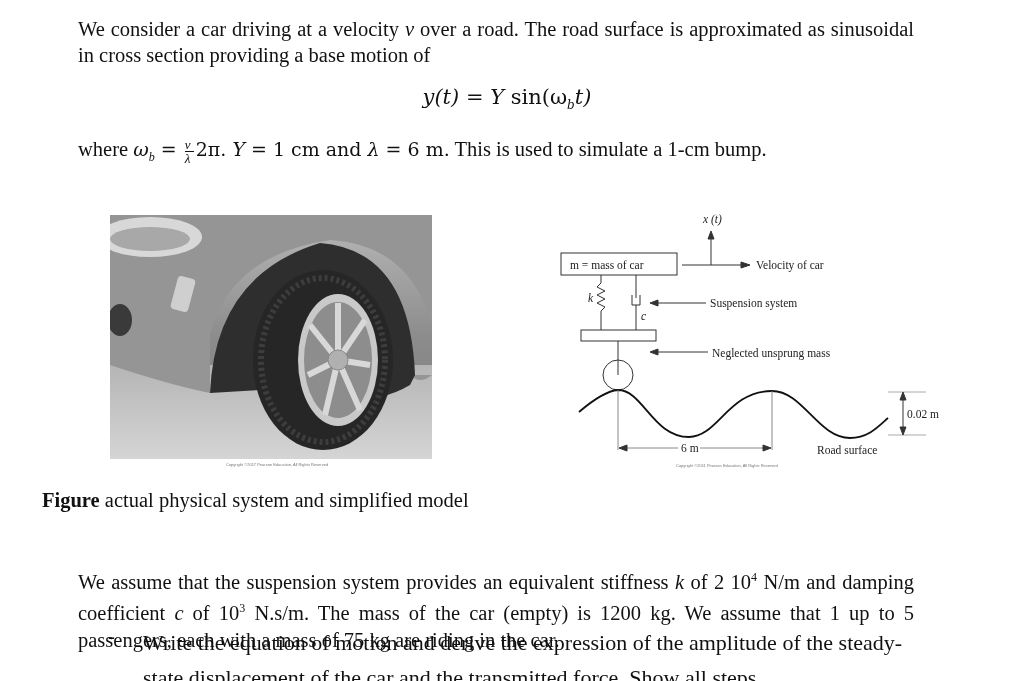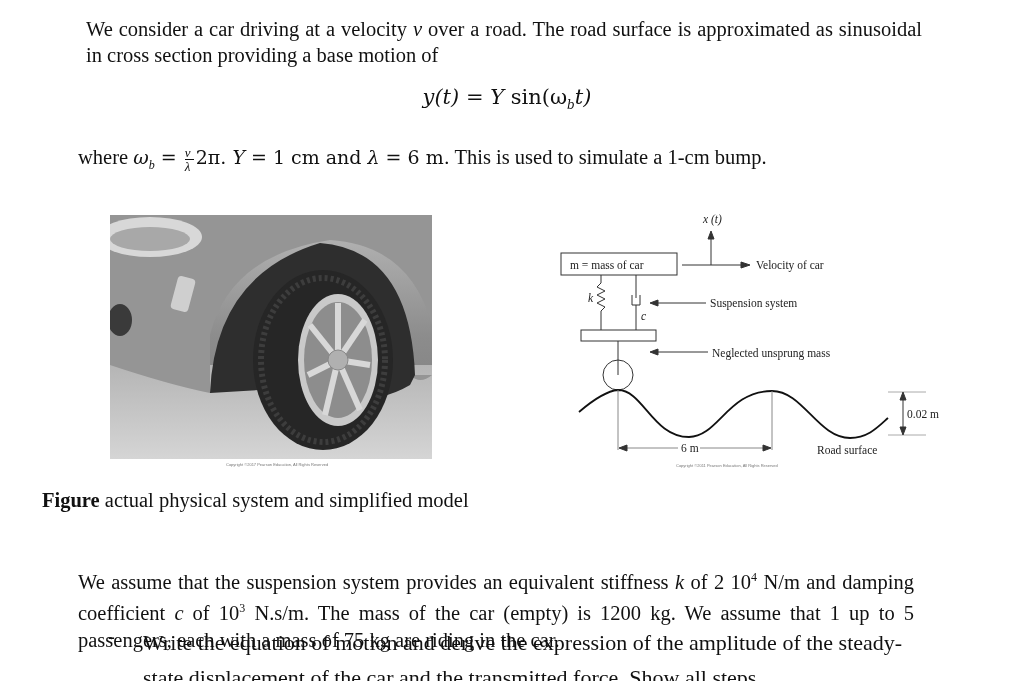--- a/index.html
+++ b/index.html
@@ -47,31 +47,31 @@
   }
   .bullet-text {
     position: absolute; left: 143px; top: 625px; width: 772px;
     font-size: 22px; line-height: 35px;
   }
   .u { text-decoration: underline; text-underline-offset: 3px; }
 </style>
 </head>
 <body>
 
-<div class="para" style="top:16px;margin-left:8px;">
+<div class="para" style="top:16px;">
   <span>We consider a car driving at a velocity </span><span class="i">v</span><span> over a road. The road surface is approximated as sinusoidal in cross section providing a base motion of</span>
 </div>
 
 <div class="eq" style="top:85px; padding-left:0px;">
   <span style="display:inline-block; margin-left:-10px;">
     <span class="i">y(t) = </span><span class="i">Y</span><span> sin(ω</span><sub class="i">b</sub><span class="i">t)</span>
   </span>
 </div>
 
-<div class="para" style="top:144px; text-align:left;">
+<div class="para" style="top:136px; text-align:left;">
   <span>where </span><span class="mathf">ω</span><sub class="i">b</sub><span class="mathr"> = </span><span class="frac"><span class="i">v</span><span class="bar"></span><span class="i">λ</span></span><span class="mathr">2π. </span><span class="mathf">Y</span><span class="mathr"> = 1 cm and </span><span class="mathf">λ</span><span class="mathr"> = 6 m.</span><span> This is used to simulate a 1-cm bump.</span>
 </div>
 
 <div class="photo">
   <svg width="322" height="244" viewBox="0 0 322 244">
     <defs>
       <linearGradient id="body" x1="0" y1="0" x2="0" y2="1">
         <stop offset="0" stop-color="#b9b9b9"></stop>
         <stop offset="0.5" stop-color="#8c8c8c"></stop>
         <stop offset="1" stop-color="#7a7a7a"></stop>

